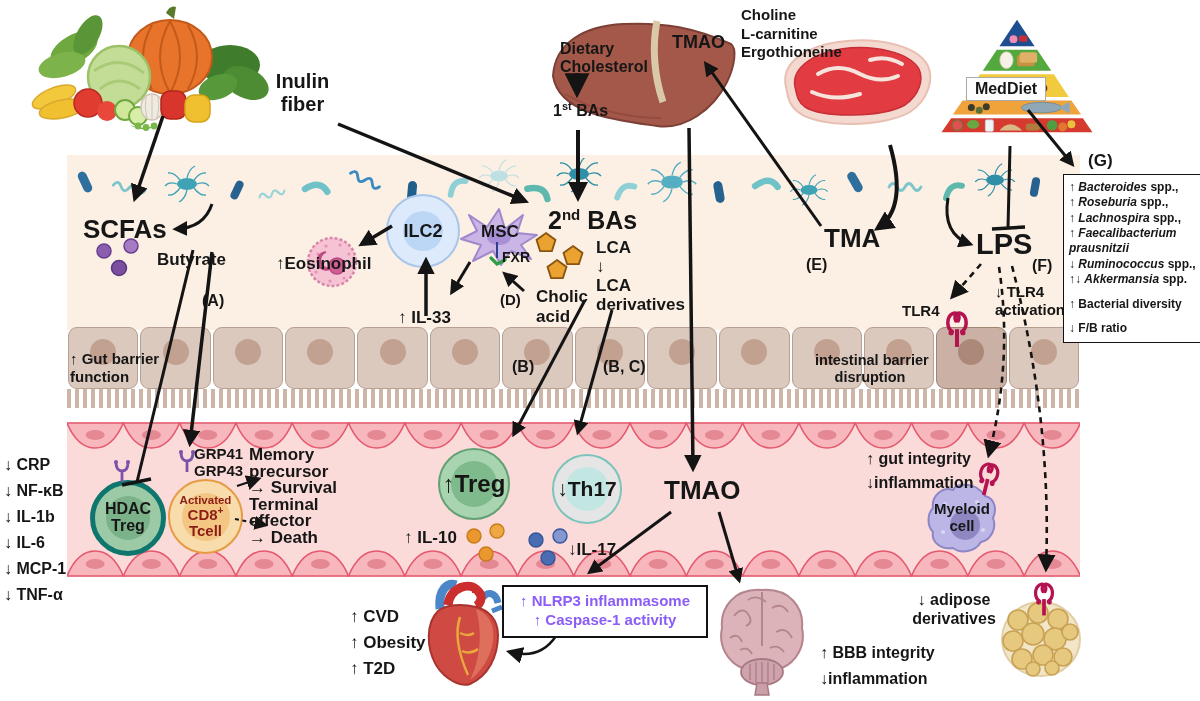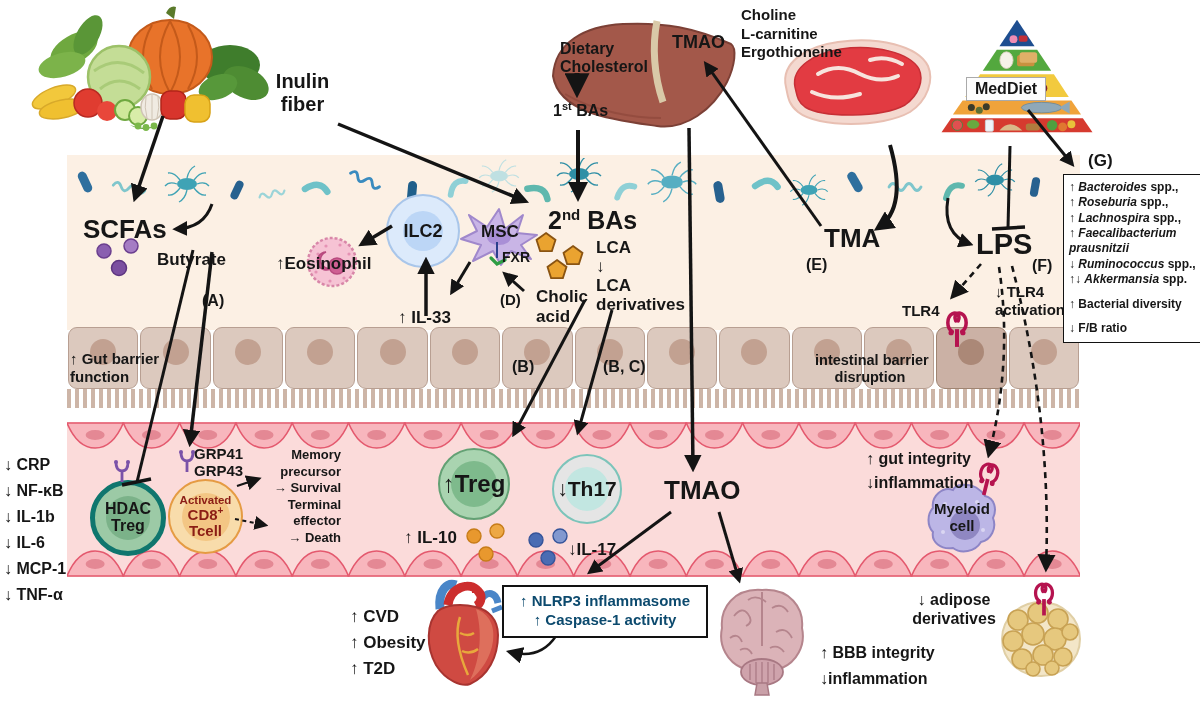--- a/index.html
+++ b/index.html
@@ -21,21 +21,21 @@
   .ecell.dmg{background:#cbb1a5;border-color:#a08573;}
   .ecell.dmg .nuc{background:#ab8877;}
   #brush{position:absolute;left:67px;top:389px;width:1013px;height:19px;z-index:1;
     background:repeating-linear-gradient(90deg,#cdb5a7 0 4px,rgba(0,0,0,0) 4px 8px);}
   
   .outline-box{position:absolute;background:#fff;border:2px solid #121212;z-index:5;}
   #mb-box{left:1063px;top:174px;width:133px;border-width:1.8px;padding:5px 4px 6px 5px;font-size:12px;font-weight:700;line-height:1.28;color:#161616;}
   .mb-line{white-space:normal;}
   .mb-line i{}
   .mb-gap{margin-top:9px;}
-  #nlrp3-box{left:502px;top:585px;width:202px;height:45px;border-width:2.2px;text-align:center;font-size:15px;font-weight:700;line-height:19px;padding-top:4px;color:#0c4a6e;}
+  #nlrp3-box{left:502px;top:585px;width:202px;height:45px;border-width:2.2px;text-align:center;font-size:15px;font-weight:700;line-height:19px;padding-top:4px;color:#8b5cf6;}
 </style>
 </head>
 <body>
 
 <div id="canvas">
 
   <div class="band" style="left:67px;top:155px;width:1013px;height:175px;background:#fcf0e4;"></div>
   <div class="band" style="left:67px;top:422px;width:1013px;height:155px;background:#fbdbda;"></div>
 
   <div id="epi-cells">
@@ -644,21 +644,21 @@
       <div>↓ NF-κB</div>
       <div>↓ IL-1b</div>
     <div>↓ IL-6</div>
       <div>↓ MCP-1</div>
       <div>↓ TNF-α</div>
   </div>
   <div class="t" style="left:194px;top:445px;font-size:15px;line-height:17px">
     <div>GRP41</div>
       <div>GRP43</div>
   </div>
-  <div class="t" style="left:249px;top:447px;width:92px;text-align:right;font-size:13px;line-height:16.5px;white-space:normal">
+  <div class="t" style="left:249px;top:447px;width:92px;text-align:left;font-size:17px;line-height:16.5px;white-space:normal">
     <div>Memory</div>
       <div>precursor</div>
       <div>→ Survival</div>
     <div>Terminal</div>
       <div>effector</div>
       <div>→ Death</div>
   </div>
   <div class="t" style="left:404px;top:528px;font-size:17px">↑ IL-10</div>
   <div class="t" style="left:568px;top:540px;font-size:17px">↓IL-17</div>
   <div class="t" style="left:664px;top:476px;font-size:26px">TMAO</div>

